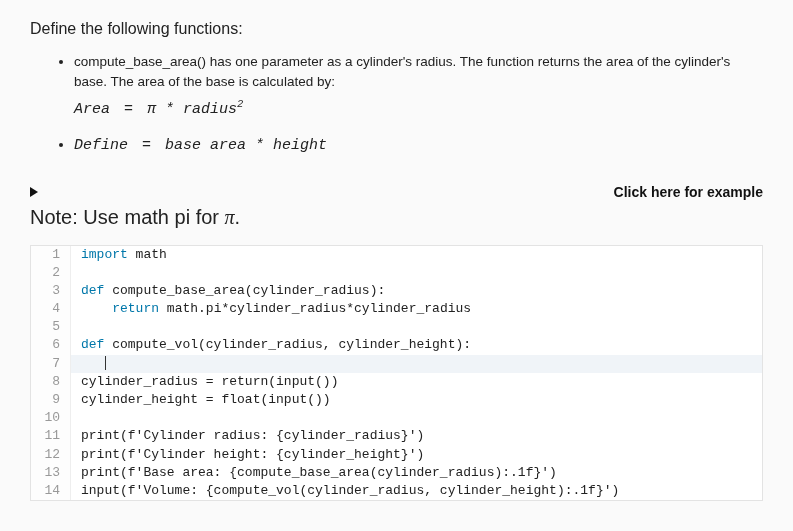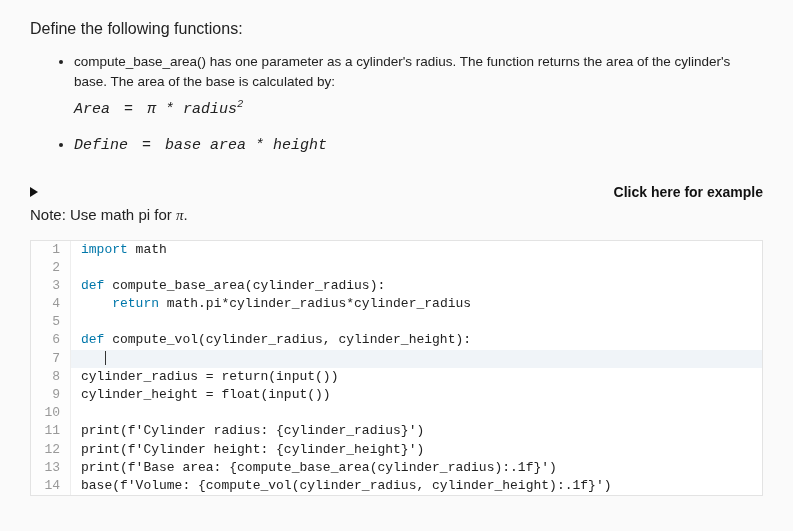--- a/index.html
+++ b/index.html
@@ -58,21 +58,21 @@
     .example-line .tri {
       display: inline-block;
       width: 0;
       height: 0;
       border-top: 5px solid transparent;
       border-bottom: 5px solid transparent;
       border-left: 8px solid #111;
       margin-right: 6px;
     }
     .note {
-      font-size: 15px;
+      font-size: 20px;
       margin: 6px 0 16px 0;
       color: #222;
     }
     .note .pi {
       font-style: italic;
       font-family: Georgia, serif;
     }
     .code-editor {
       background: #fff;
       border: 1px solid #e3e3e3;
@@ -194,15 +194,15 @@
     <div class="code-line">
       <div class="gutter">12</div>
       <div class="code">print(f'Cylinder height: {cylinder_height}')</div>
     </div>
     <div class="code-line">
       <div class="gutter">13</div>
       <div class="code">print(f'Base area: {compute_base_area(cylinder_radius):.1f}')</div>
     </div>
     <div class="code-line">
       <div class="gutter">14</div>
-      <div class="code">base(f'Volume: {compute_vol(cylinder_radius, cylinder_height):.1f}')</div>
+      <div class="code">input(f'Volume: {compute_vol(cylinder_radius, cylinder_height):.1f}')</div>
     </div>
   </div>
 
 </body></html>

